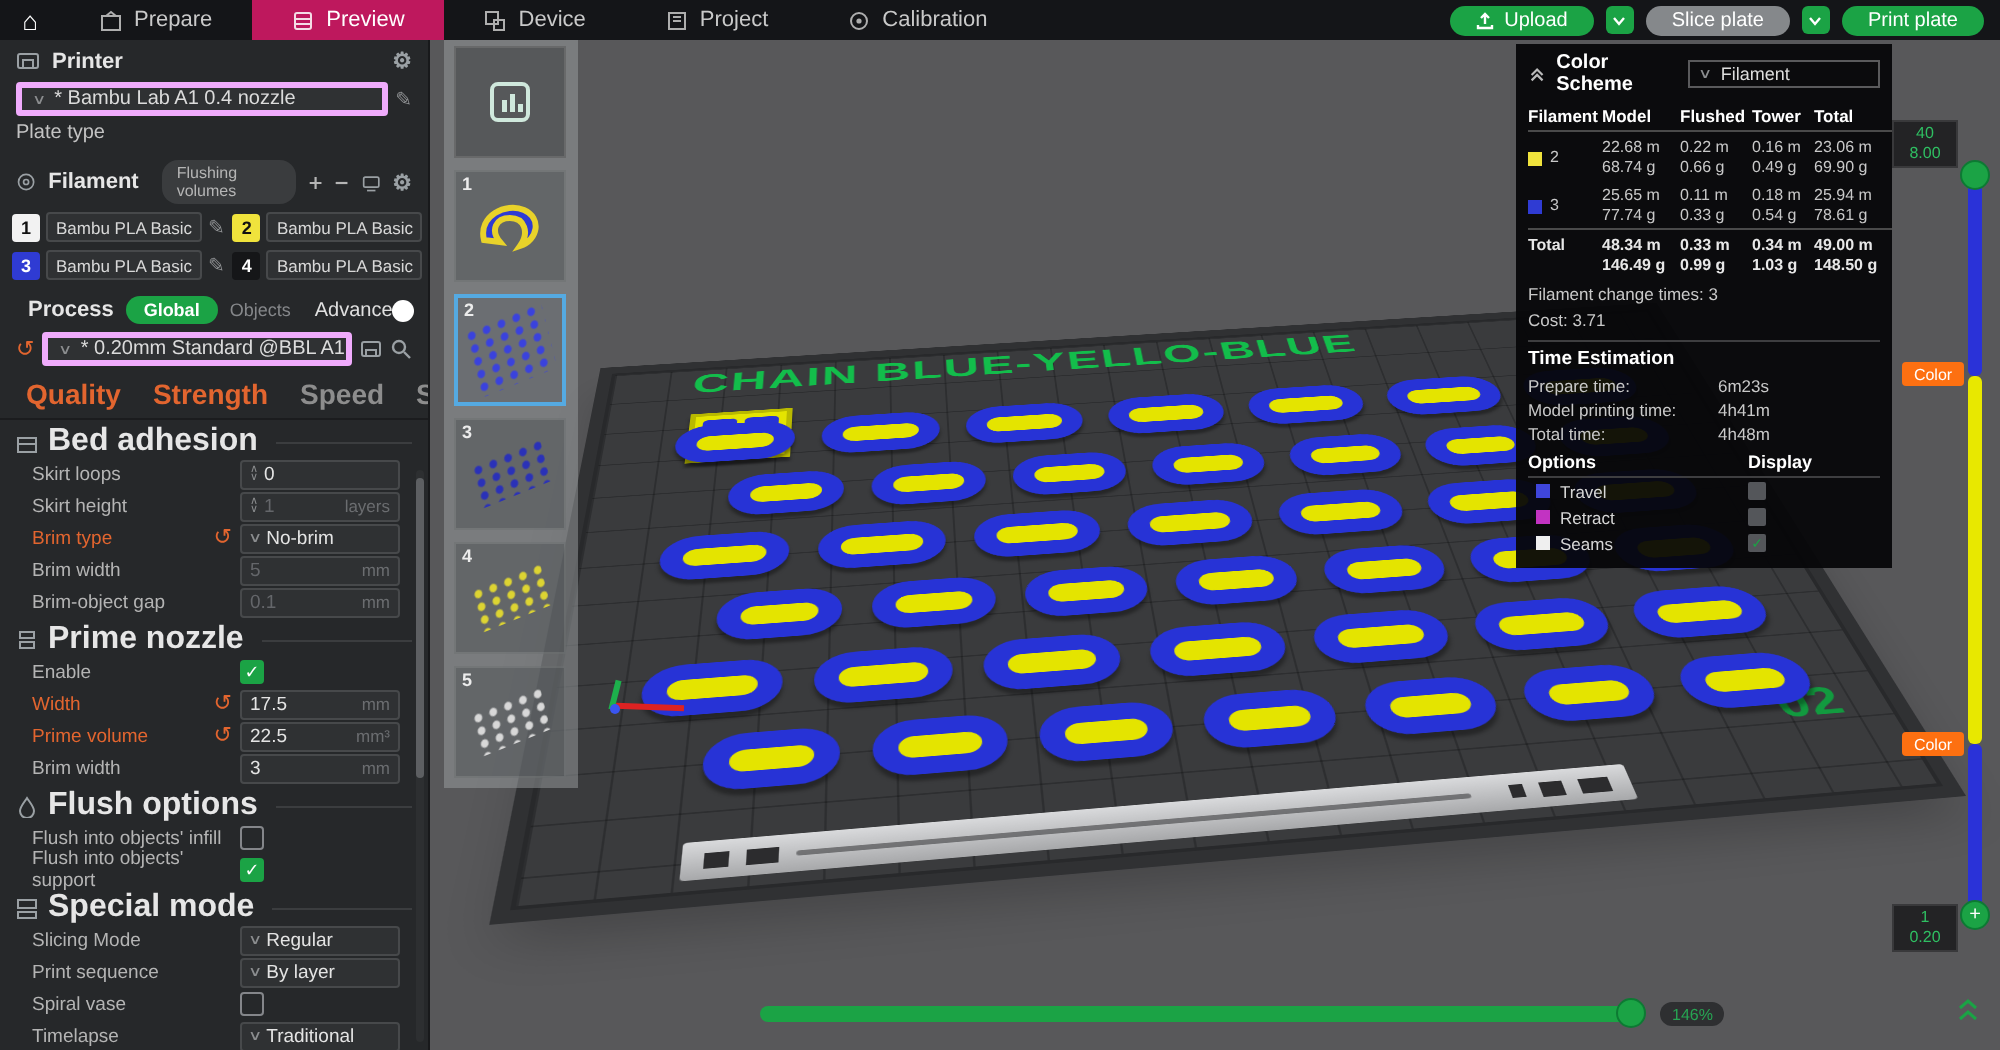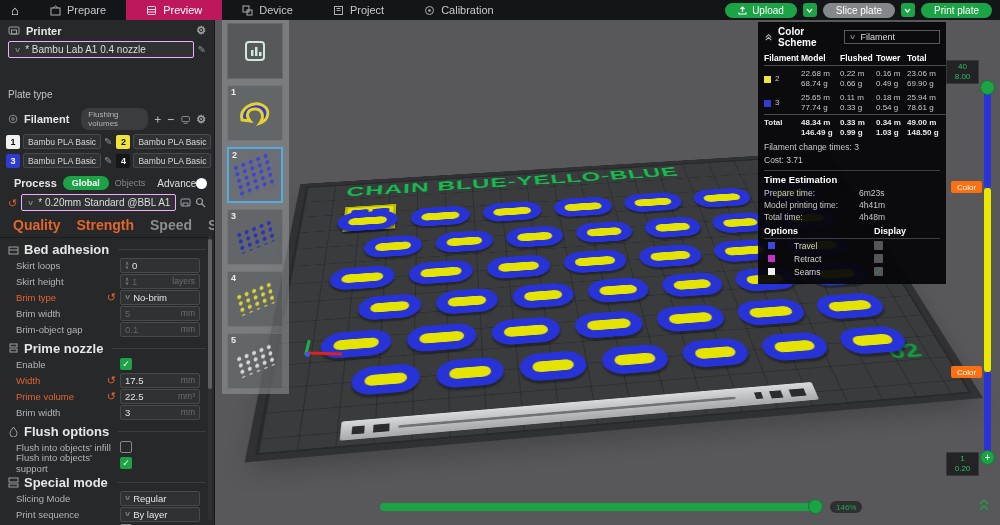--- a/index.html
+++ b/index.html
@@ -18,23 +18,23 @@
   .pill.green { background:#1ba345; }
   .pill.gray { background:#85888b; }
   .ddsq { width:14px; height:14px; border-radius:3px; background:#1ba345; display:flex; align-items:center; justify-content:center; }
 
   
   .lpanel { position:absolute; left:0; top:20px; width:215px; bottom:0; background:#26282a; border-right:1px solid #18191b; z-index:30; overflow:hidden; }
   .sech { display:flex; align-items:center; gap:6px; padding:4px 8px 3px; color:#e6e6e6; font-weight:bold; font-size:11px; }
   .sech .sp { flex:1; }
   .icn { color:#9aa0a4; }
   .rowdd { display:flex; align-items:center; gap:4px; margin:1px 8px 3px; }
-  .selbox { flex:1; height:17px; background:#2f3133; border:1px solid #f0abfc; border-radius:2px; display:flex; align-items:center; gap:5px; padding:0 6px; color:#dcdcdc; font-size:10px; white-space:nowrap; overflow:hidden; }
+  .selbox { flex:1; height:17px; background:#2f3133; border:3px solid #f0abfc; border-radius:2px; display:flex; align-items:center; gap:5px; padding:0 6px; color:#dcdcdc; font-size:10px; white-space:nowrap; overflow:hidden; }
   .chev { color:#8b8d8f; font-size:7px; transform:scaleX(1.4); }
-  .lbl { color:#c3c3c3; font-size:10px;margin-top:28px; }
+  .lbl { color:#c3c3c3; font-size:10px; }
   .editic { color:#8b8d8f; font-size:10px; }
   .plate-row { display:flex; align-items:center; gap:6px; margin:1px 8px 4px; }
   .plate-row .lbl { width:50px; }
 
   .fpill { background:#3a3c3e; border-radius:8px; color:#b5b5b5; font-size:8px; padding:2px 7px; font-weight:normal; }
   .filgrid { display:grid; grid-template-columns:1fr 1fr; gap:4px 4px; margin:1px 6px 4px; }
   .filslot { display:flex; align-items:center; gap:3px; }
   .filnum { width:14px; height:14px; border-radius:2px; font-size:9px; font-weight:bold; display:flex; align-items:center; justify-content:center; }
   .filname { flex:1; height:15px; background:#2f3133; border:1px solid #47494b; border-radius:2px; font-size:8.5px; color:#d8d8d8; display:flex; align-items:center; padding:0 4px; white-space:nowrap; overflow:hidden; }
 
@@ -44,21 +44,21 @@
   .toggle { width:26px; height:13px; border-radius:7px; background:#1ba345; position:relative; }
   .toggle::after { content:""; position:absolute; right:1px; top:1px; width:11px; height:11px; border-radius:50%; background:#fff; }
   .resetic { color:#e2652f; font-size:11px; line-height:10px; }
 
   .ptabs { display:flex; padding:0 5px; border-bottom:1px solid #1b1c1e; margin-top:2px; }
   .ptab { padding:3px 8px 2px; font-size:14px; font-weight:bold; color:#8d8d8d; border-bottom:2px solid transparent; }
   .ptab.mod { color:#e2652f; }
   .ptab.active { border-bottom-color:#1ba345; }
 
   .params { position:relative; }
-  .psech { display:flex; align-items:center; gap:5px; padding:5px 8px 2px; font-weight:bold; font-size:13px; color:#e6e6e6; height:19px; }
+  .psech { display:flex; align-items:center; gap:5px; padding:5px 8px 2px; font-weight:bold; font-size:16px; color:#e6e6e6; height:19px; }
   .psech::after { content:""; flex:1; height:1px; background:#3b3d3f; margin-left:4px; }
   .prow { display:flex; align-items:center; padding:0 14px 0 16px; height:16px; font-size:9.5px; color:#b4b4b4; }
   .plabel { flex:1; }
   .plabel.mod { color:#e2652f; }
   .ctrl { width:80px; display:flex; align-items:center; }
   .numbox { width:80px; height:15px; background:#2f3133; border:1px solid #47494b; border-radius:2px; display:flex; align-items:center; gap:3px; padding:0 4px; color:#e4e4e4; font-size:9.5px; }
   .numbox.dis { color:#64666a; }
   .numbox .unit { margin-left:auto; color:#6b6d70; font-size:8.5px; }
   .spin { display:flex; flex-direction:column; line-height:4px; font-size:5.5px; color:#8b8d8f; }
   .cb { width:12px; height:12px; border-radius:2px; display:flex; align-items:center; justify-content:center; font-size:9px; }
@@ -77,21 +77,21 @@
   .rcell span { display:block; }
   .rtotal { border-top:1px solid #4a4a4a; font-weight:bold; color:#e8e8e8; }
   .fil-id { display:flex; align-items:center; gap:4px; padding-top:4px; }
   .swatch { width:7px; height:7px; display:inline-block; }
   .rline { margin-top:3px; font-size:8.5px; color:#c9c9c9; }
   .rsect { border-top:1px solid #3e3e40; margin-top:5px; padding-top:3px; }
   .rsect .rtitle { font-weight:bold; color:#fff; font-size:9.5px; margin-bottom:2px; }
   .trow { display:grid; grid-template-columns:95px 1fr; font-size:8.5px; line-height:12px; color:#c9c9c9; }
   .ohead { display:grid; grid-template-columns:110px 1fr; font-weight:bold; color:#fff; font-size:9px; border-bottom:1px solid #3e3e40; padding:3px 0 2px; }
   .orow { display:grid; grid-template-columns:110px 1fr; align-items:center; height:13px; font-size:8.5px; }
-  .oname { display:flex; align-items:center; gap:19px; padding-left:4px; }
+  .oname { display:flex; align-items:center; gap:5px; padding-left:4px; }
   .ocb { width:9px; height:9px; border-radius:1px; background:#54565a; display:flex; align-items:center; justify-content:center; font-size:7px; color:#1ba345; }
 
   
   .thumbs { position:absolute; left:222px; top:18px; width:67px; padding:5px; background:rgba(156,159,162,0.5); display:flex; flex-direction:column; gap:6px; z-index:20; }
   .thumb { width:56px; height:56px; background:rgba(74,76,79,0.45); border:1px solid rgba(255,255,255,0.10); position:relative; display:flex; align-items:center; justify-content:center; }
   .thumb.sel { border:2px solid #55aae2; background:rgba(96,100,105,0.55); }
   .tnum { position:absolute; left:3px; top:1px; color:#ececec; font-size:9px; font-weight:bold; }
   .dotpat { background-image:radial-gradient(circle, var(--c) 1.6px, transparent 2.4px); background-size:8px 6.5px; transform:rotate(-22deg) skewX(-8deg); }
 
   

